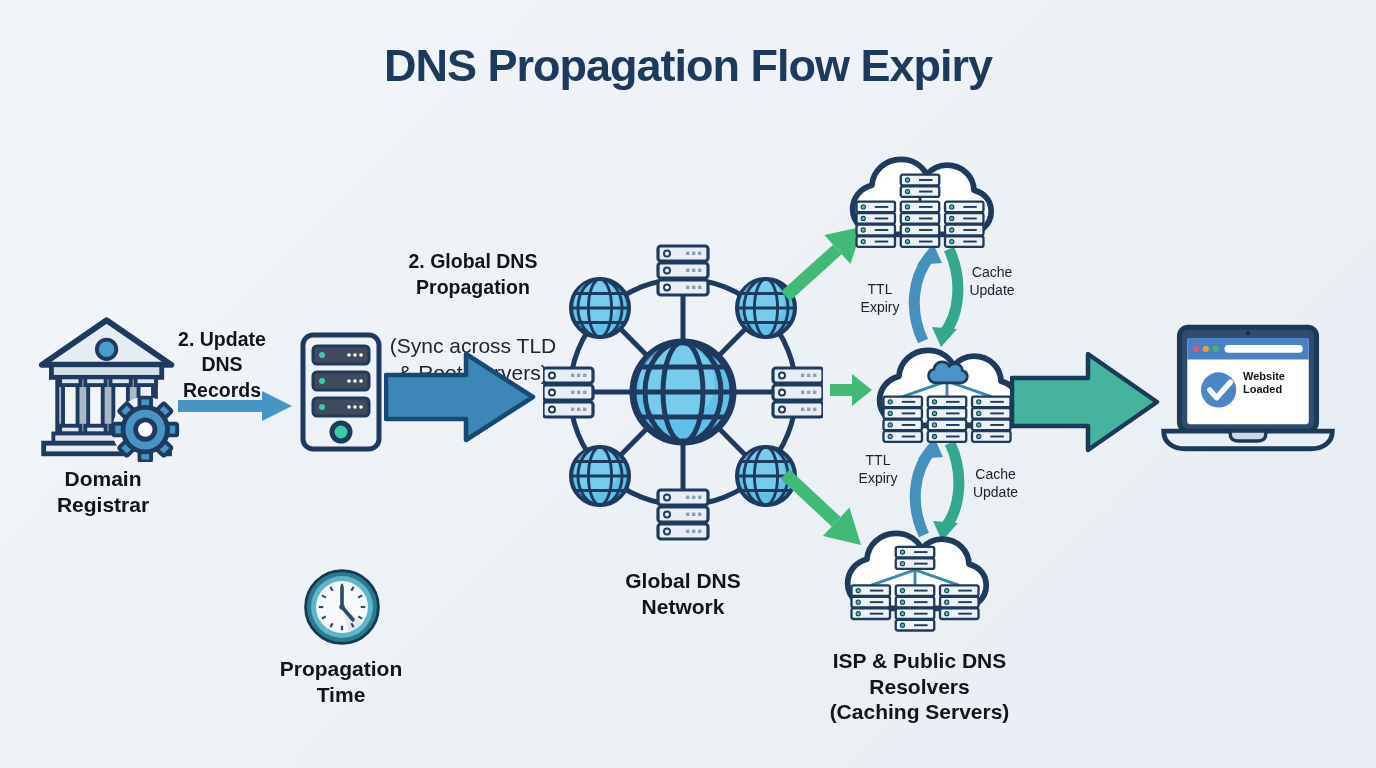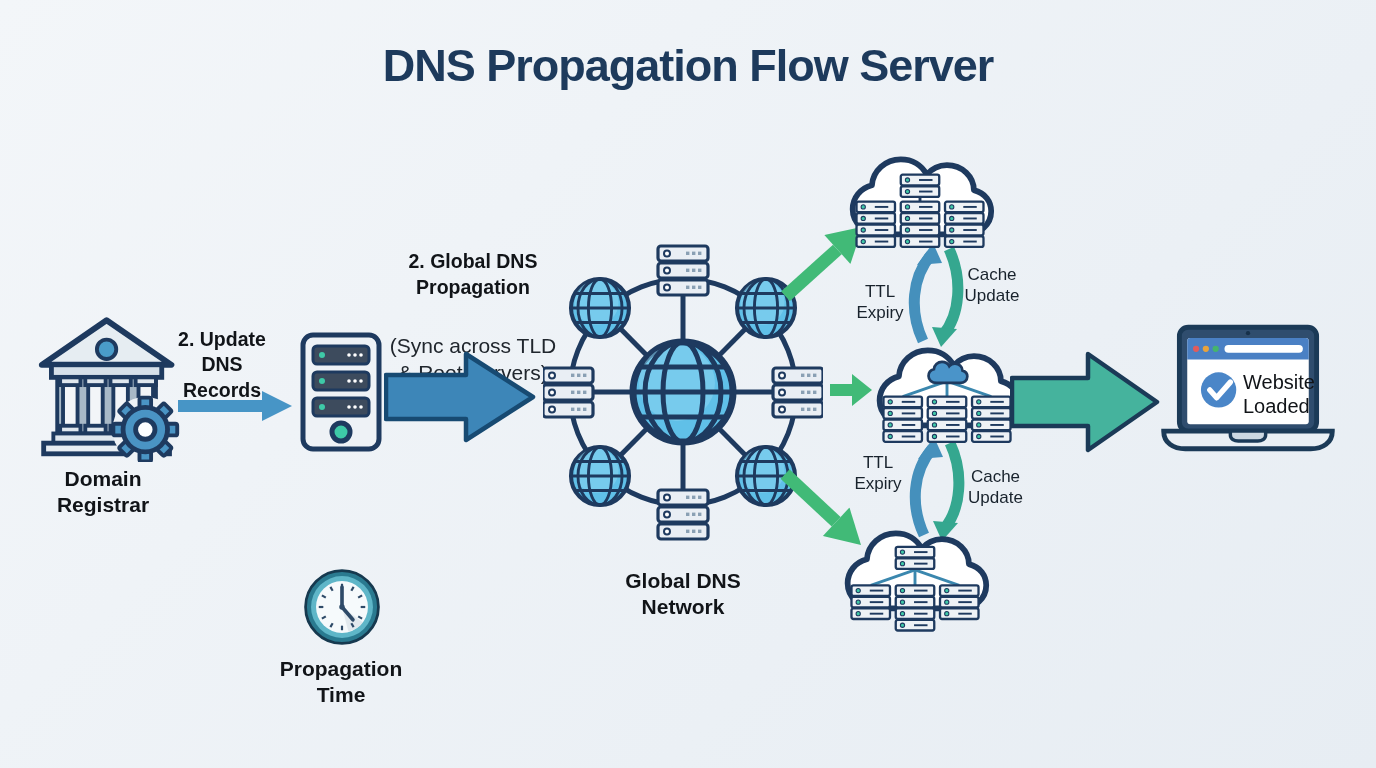--- a/index.html
+++ b/index.html
@@ -14,23 +14,23 @@
     background:linear-gradient(135deg,var(--bg1) 0%,var(--bg2) 100%);}
   .title{position:absolute;left:0;right:0;top:40px;text-align:center;
     font-size:45px;font-weight:800;color:var(--title);letter-spacing:-1px;}
   .abs{position:absolute;}
   .node-label{position:absolute;text-align:center;font-weight:700;font-size:21px;
     color:var(--ink);line-height:1.22;white-space:pre-line;}
   .step-label{position:absolute;text-align:center;font-weight:700;font-size:19.5px;
     color:var(--ink);line-height:1.3;white-space:pre-line;}
   .note-label{text-align:center;font-weight:400;font-size:21px;color:#20262d;
     line-height:1.25;white-space:pre-line;margin-top:8px;}
-  .exchange-label{position:absolute;text-align:center;font-weight:400;font-size:17px;
+  .exchange-label{position:absolute;text-align:center;font-weight:400;font-size:14px;
     color:#18222c;line-height:1.25;white-space:pre-line;}
-  .website-status{position:absolute;font-weight:400;font-size:20px;color:var(--ink);
+  .website-status{position:absolute;font-weight:700;font-size:11px;color:var(--ink);
     line-height:1.2;white-space:pre-line;text-align:left;}
   svg{display:block;}
 </style>
 </head>
 <body>
 
 <div class="canvas">
 
   <svg width="0" height="0" style="position:absolute" aria-hidden="true">
     <defs>
@@ -63,21 +63,21 @@
       </g>
       <g id="curvePair">
         <path d="M26,98 C12,68 15,34 34,12" stroke="#4590bc" stroke-width="11" fill="none"></path>
         <polygon points="20,22 36,0 45,20" fill="#4590bc"></polygon>
         <path d="M52,6 C66,36 63,72 46,92" stroke="#35a78f" stroke-width="11" fill="none"></path>
         <polygon points="35,84 60,86 44,104" fill="#35a78f"></polygon>
       </g>
     </defs>
   </svg>
 
-  <h1 class="title">DNS Propagation Flow Server</h1>
+  <h1 class="title">DNS Propagation Flow Expiry</h1>
 
   <svg class="abs" style="left:34px;top:314px" width="150" height="148" viewBox="0 0 155 152">
     <polygon points="75,6 142,52 8,52" fill="#e6edf2" stroke="#1e3a5f" stroke-width="6" stroke-linejoin="round"></polygon>
     <circle cx="75" cy="36" r="10" fill="#4a9cc9" stroke="#1e3a5f" stroke-width="4"></circle>
     <rect x="18" y="52" width="114" height="13" fill="#d6e0e9" stroke="#1e3a5f" stroke-width="5"></rect>
     <rect x="24" y="65" width="102" height="58" fill="#a8b9c7" stroke="#1e3a5f" stroke-width="4"></rect>
     <g fill="#f2f5f8" stroke="#1e3a5f" stroke-width="4">
       <rect x="30" y="72" width="15" height="44"></rect>
         <rect x="56" y="72" width="15" height="44"></rect>
       <rect x="82" y="72" width="15" height="44"></rect>
@@ -267,20 +267,23 @@
       <use href="#cu" transform="translate(14,96)"></use>
     <use href="#cu" transform="translate(60,72)"></use>
       <use href="#cu" transform="translate(60,84)"></use>
       <use href="#cu" transform="translate(60,96)"></use>
       <use href="#cu" transform="translate(60,108)"></use>
     <use href="#cu" transform="translate(106,72)"></use>
       <use href="#cu" transform="translate(106,84)"></use>
       <use href="#cu" transform="translate(106,96)"></use>
   </svg>
 
+  <div class="node-label" style="left:817px;top:648px;width:205px">ISP &amp; Public DNS
+Resolvers
+(Caching Servers)</div>
 
   <svg class="abs" style="left:1010px;top:350px" width="150" height="104" viewBox="0 0 150 104">
     <polygon points="2,28 78,28 78,4 147,52 78,100 78,76 2,76" fill="#45b39d" stroke="#1b3a57" stroke-width="4.5" stroke-linejoin="round"></polygon>
   </svg>
 
   <svg class="abs" style="left:1150px;top:323px" width="196" height="132" viewBox="0 0 200 134">
     <rect x="30" y="4" width="140" height="106" rx="9" fill="#2f4d6e" stroke="#1b3a57" stroke-width="5"></rect>
     <circle cx="100" cy="10" r="2.2" fill="#16304a"></circle>
     <rect x="38" y="15" width="124" height="88" rx="3" fill="#fff"></rect>
     <path d="M41,15 H159 Q162,15 162,18 V37 H38 V18 Q38,15 41,15 Z" fill="#4a80c4"></path>

